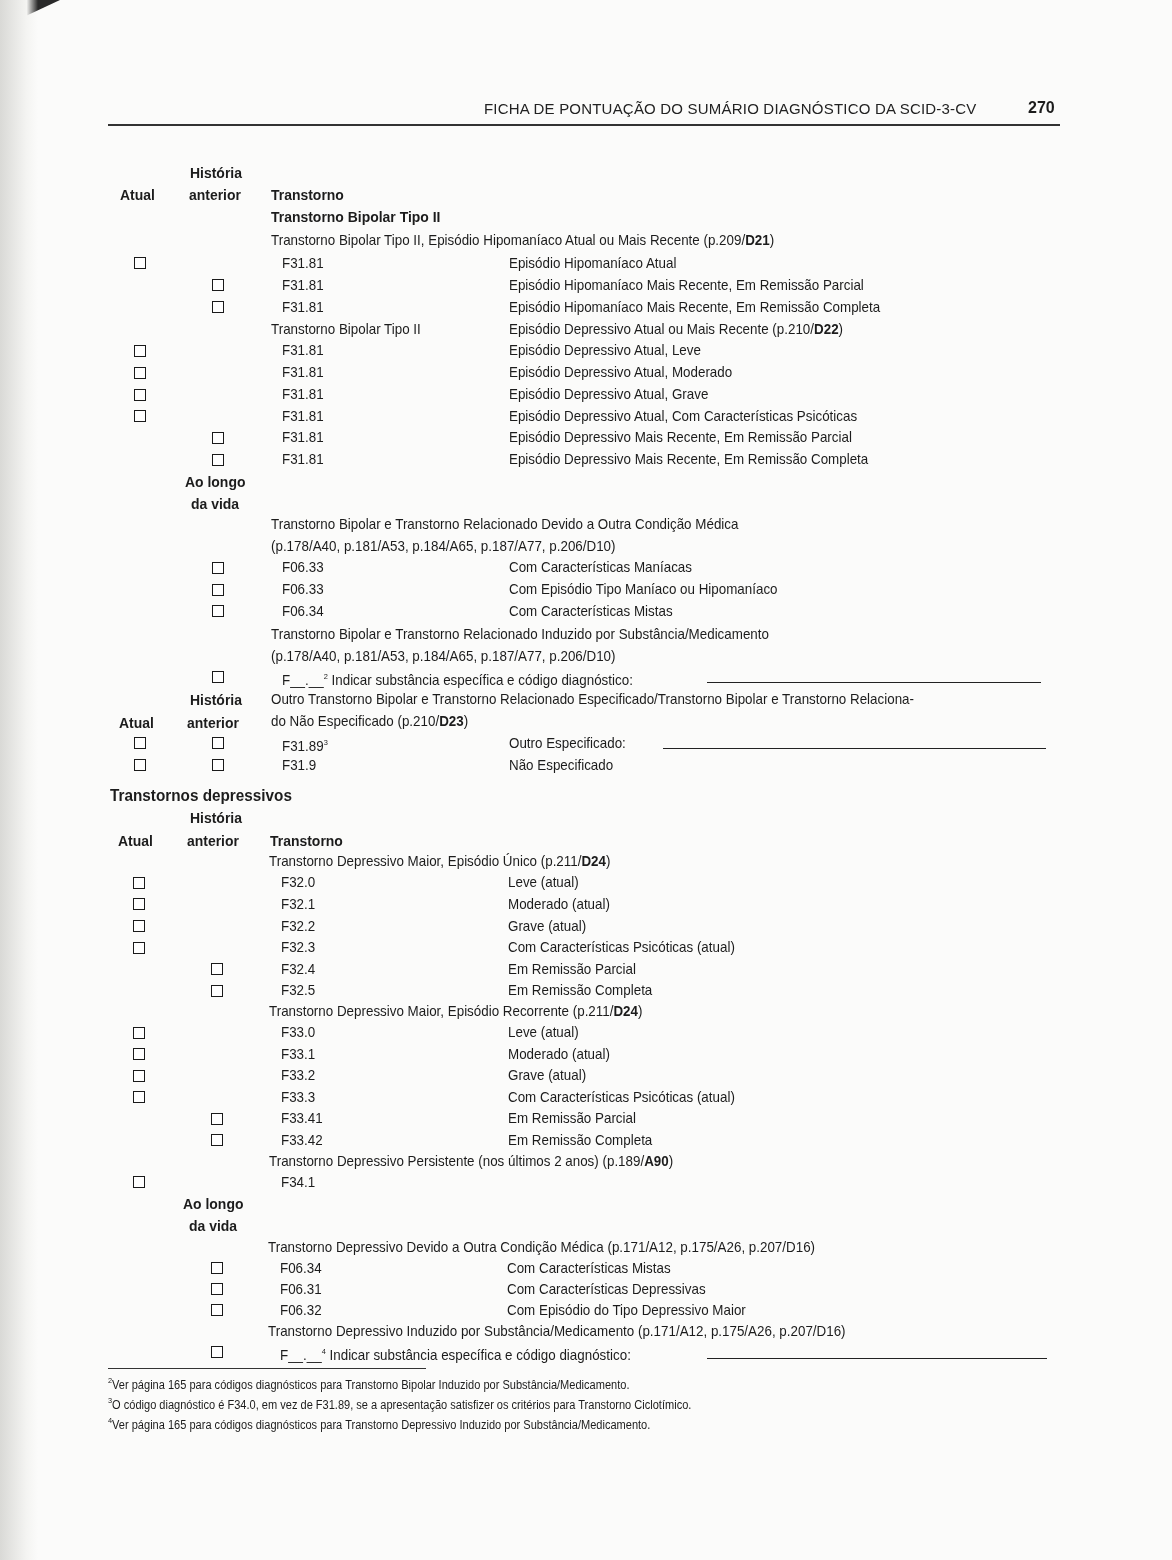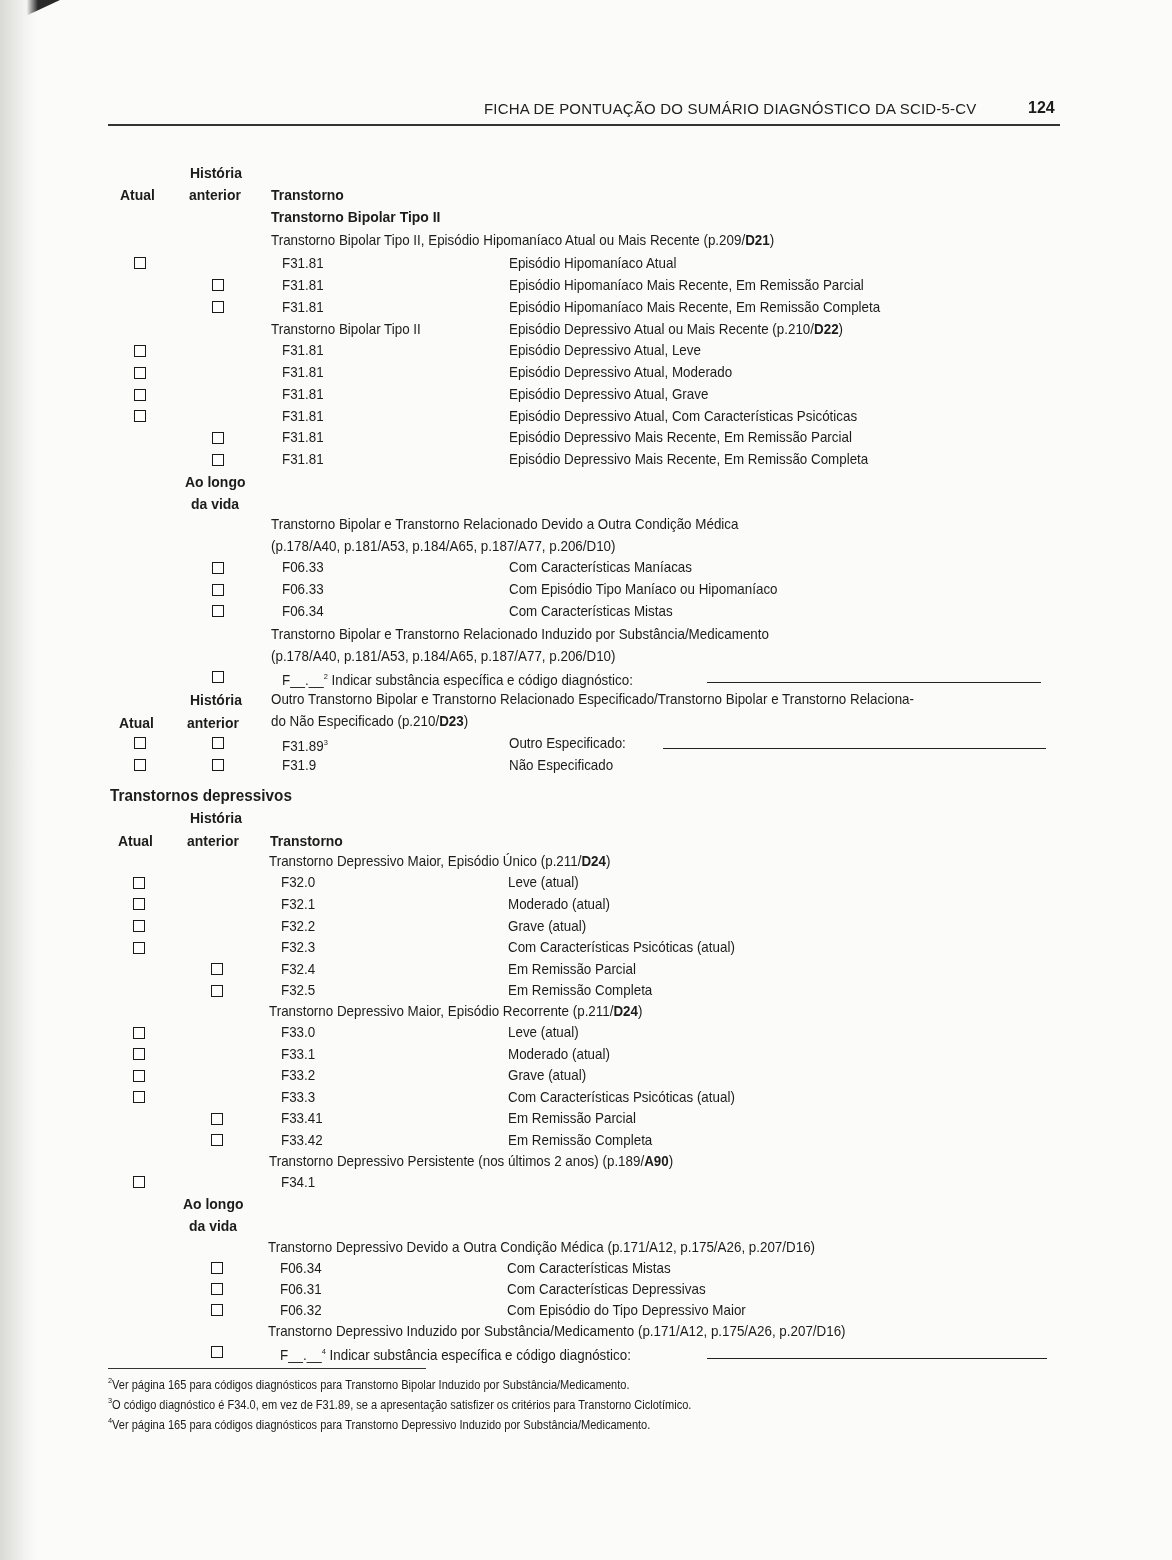--- a/index.html
+++ b/index.html
@@ -17,22 +17,22 @@
   .fnrule{position:absolute;left:108px;top:1368px;width:318px;height:1px;background:#333;}
   .fn{position:absolute;left:108px;font-size:12px;white-space:nowrap;transform:scaleX(0.92);transform-origin:left top;}
   sup{font-size:8px;vertical-align:6px;}
 </style>
 </head>
 <body>
 
 <div class="corner"></div>
 <div class="leftshade"></div>
 
-<div class="hdr">FICHA DE PONTUAÇÃO DO SUMÁRIO DIAGNÓSTICO DA SCID-5-CV</div>
-<div class="pnum">124</div>
+<div class="hdr">FICHA DE PONTUAÇÃO DO SUMÁRIO DIAGNÓSTICO DA SCID-3-CV</div>
+<div class="pnum">270</div>
 <div class="rule"></div>
 
 <div class="h" style="left:190px;top:163px">História</div>
 <div class="h" style="left:120px;top:185px">Atual</div>
 <div class="h" style="left:189px;top:185px">anterior</div>
 <div class="h" style="left:271px;top:185px">Transtorno</div>
 <div class="h" style="left:271px;top:207px">Transtorno Bipolar Tipo II</div>
 <div class="t" style="left:271px;top:231px"><span>Transtorno Bipolar Tipo II, Episódio Hipomaníaco Atual ou Mais Recente (p.209/</span><span class="b">D21</span>)</div>
 
 <div class="cb" style="left:134px;top:257px"></div>

